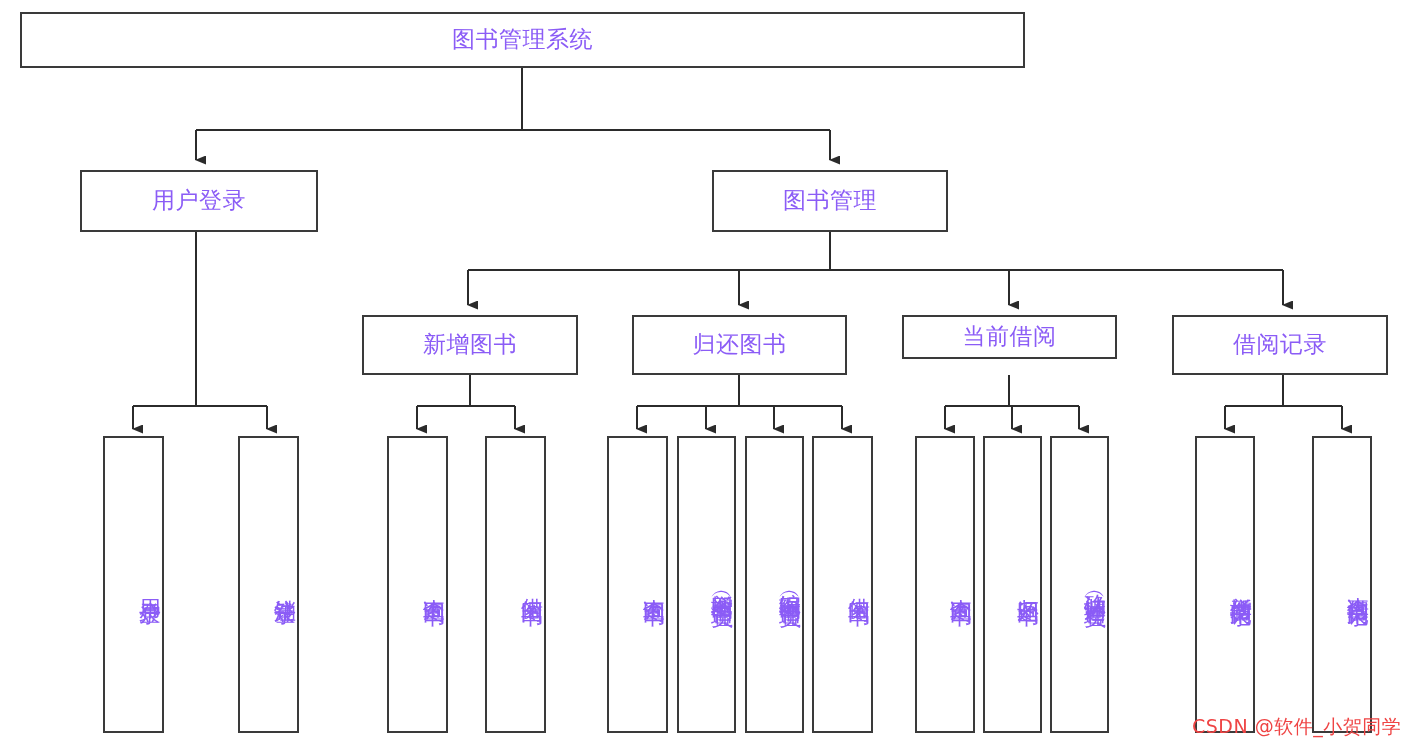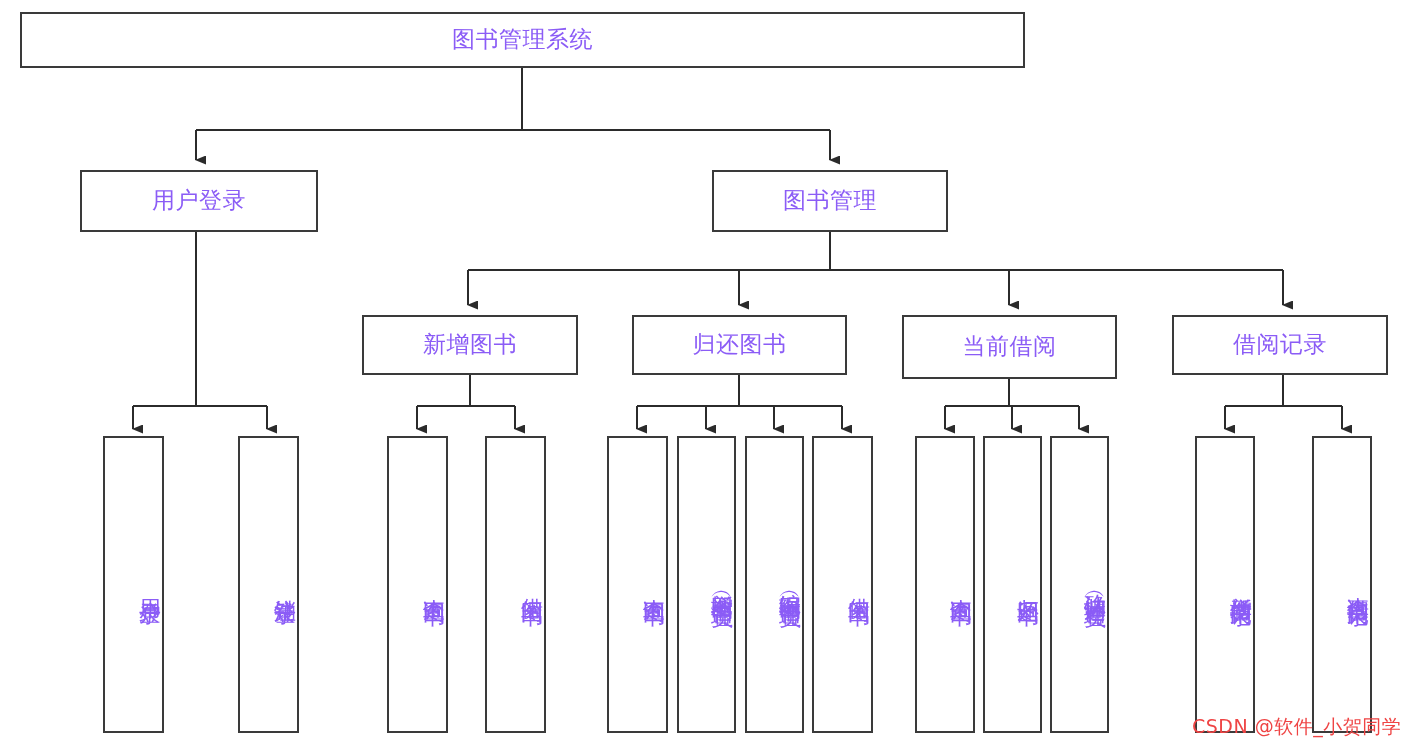--- a/index.html
+++ b/index.html
@@ -142,21 +142,21 @@
   <div class="node-box node-horizontal" style="left:712px; top:170px; width:236px; height:62px;">
     <span class="node-label">图书管理</span>
   </div>
 
   <div class="node-box node-horizontal" style="left:362px; top:315px; width:216px; height:60px;">
     <span class="node-label">新增图书</span>
   </div>
   <div class="node-box node-horizontal" style="left:632px; top:315px; width:215px; height:60px;">
     <span class="node-label">归还图书</span>
   </div>
-  <div class="node-box node-horizontal" style="left:902px; top:315px; width:215px; height:64px;">
+  <div class="node-box node-horizontal" style="left:902px; top:315px; width:215px; height:44px;">
     <span class="node-label">当前借阅</span>
   </div>
   <div class="node-box node-horizontal" style="left:1172px; top:315px; width:216px; height:60px;">
     <span class="node-label">借阅记录</span>
   </div>
 
   <div class="node-box node-vertical" style="left:103px; top:436px; width:61px; height:297px;">
     <span class="node-label">用户登录</span>
   </div>
   <div class="node-box node-vertical" style="left:238px; top:436px; width:61px; height:297px;">

